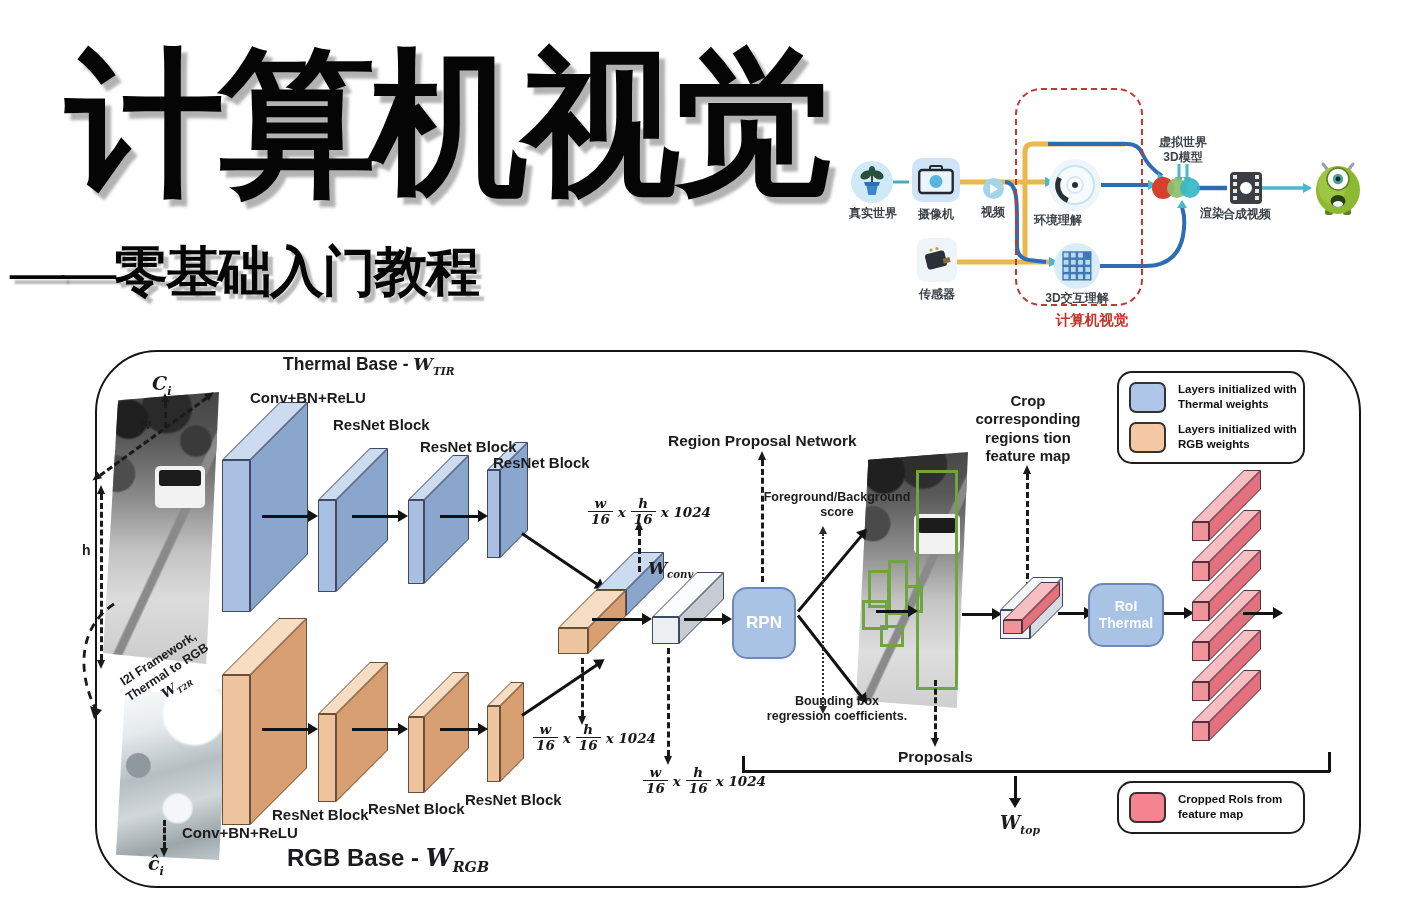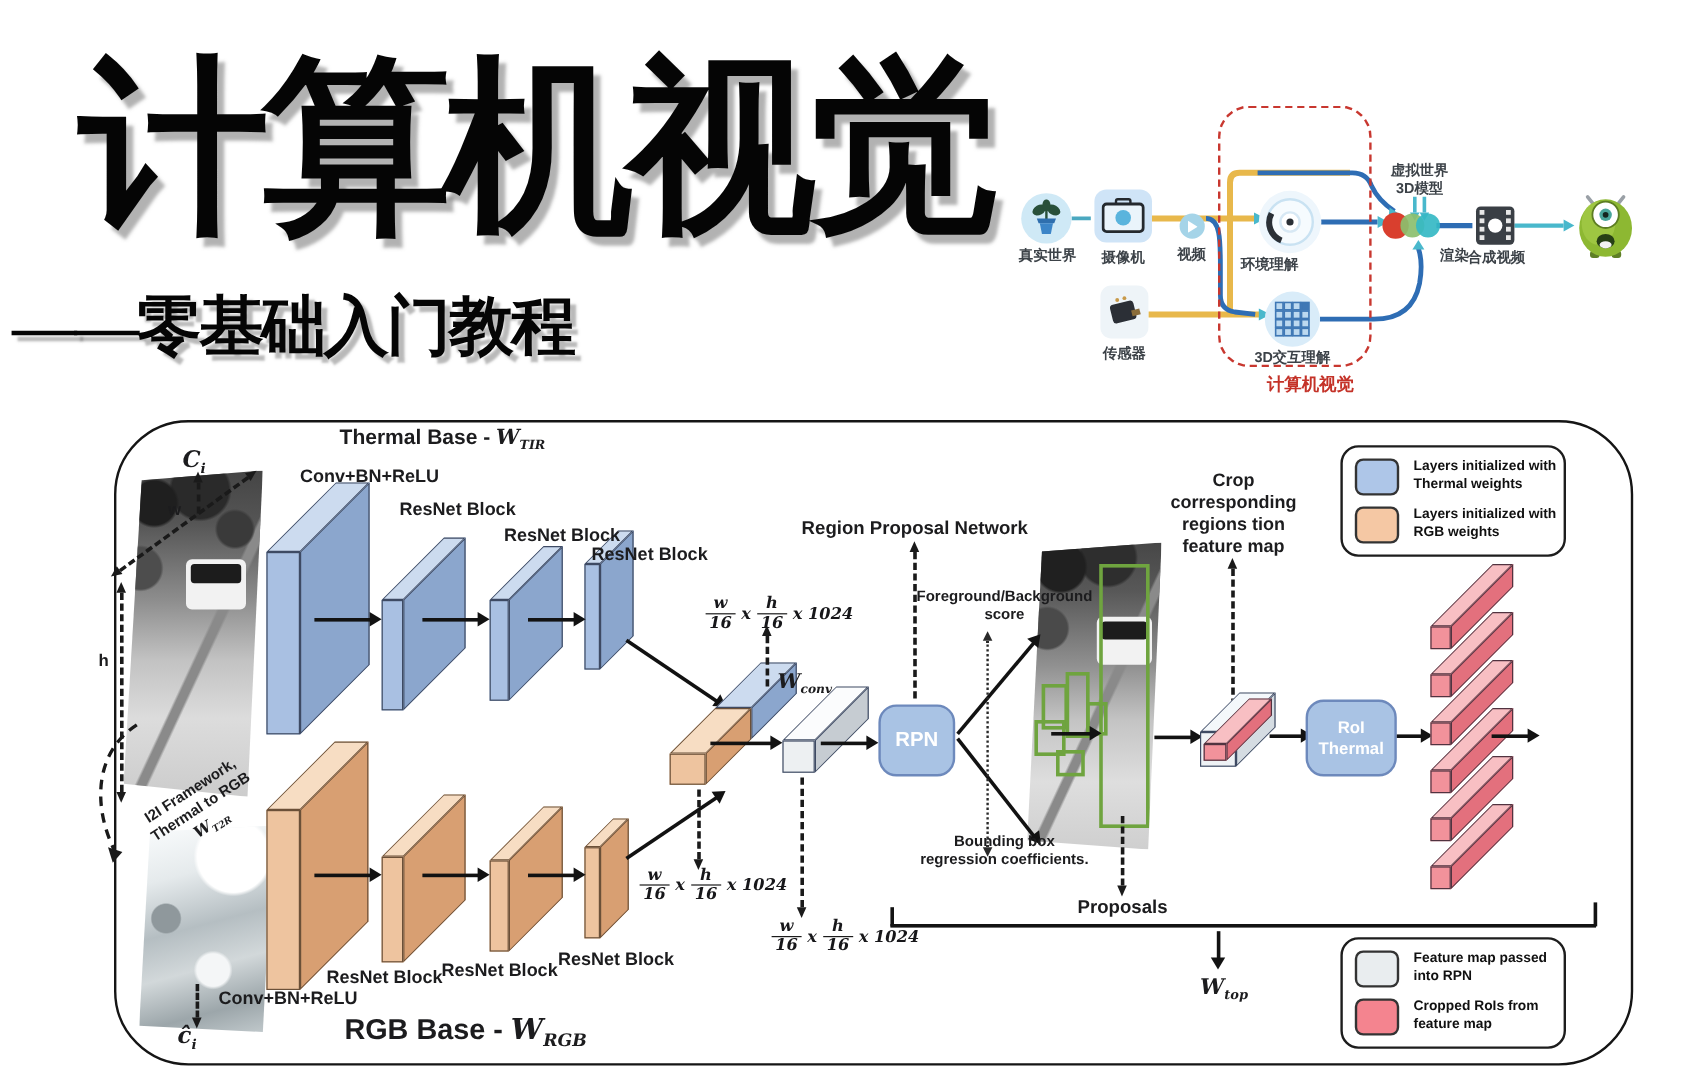--- a/index.html
+++ b/index.html
@@ -409,21 +409,21 @@
       <span>x 1024</span>
     </div>
 
     <div class="dv up" style="left:638px;top:530px;height:42px"></div>
     <div class="dv down" style="left:581px;top:658px;height:58px"></div>
     <div class="dv down" style="left:667px;top:648px;height:108px"></div>
 
     <div class="ah" style="left:592px;top:618px;width:52px"></div>
     <div class="ah" style="left:684px;top:618px;width:40px"></div>
 
-    <div class="bluebox" style="left:732px;top:587px;width:64px;height:60px;font-size:17px">
+    <div class="bluebox" style="left:732px;top:587px;width:64px;height:72px;font-size:17px">
       <span>RPN</span>
     </div>
     <div class="dv up" style="left:761px;top:460px;height:122px"></div>
     <div class="lbl" style="left:668px;top:432px;font-size:15.5px">Region Proposal Network</div>
 
     <div class="ah" style="left:798px;top:610px;width:100px;transform:rotate(-50deg);transform-origin:0 50%"></div>
     <div class="ah" style="left:798px;top:614px;width:104px;transform:rotate(52deg);transform-origin:0 50%"></div>
     <div class="dotv" style="left:822px;top:534px;height:172px"></div>
     <div class="lbl ctr" style="left:756px;top:490px;width:162px;font-size:12.5px">
       <span>Foreground/Background</span><br><span>score</span>
@@ -506,22 +506,18 @@
         <div class="ltxt"><span>Layers initialized with</span><br><span>Thermal weights</span></div>
       </div>
       <div class="litem">
         <div class="sw" style="background:#f5c8a4"></div>
         <div class="ltxt"><span>Layers initialized with</span><br><span>RGB weights</span></div>
       </div>
     </div>
 
     <div class="legend" style="left:1117px;top:781px">
       <div class="litem">
-        <div class="sw" style="background:#e9edef"></div>
-        <div class="ltxt"><span>Feature map passed</span><br><span>into RPN</span></div>
-      </div>
-      <div class="litem">
         <div class="sw" style="background:#f4848f"></div>
         <div class="ltxt"><span>Cropped RoIs from</span><br><span>feature map</span></div>
       </div>
     </div>
   </div>
 </div>
 
 </body></html>

